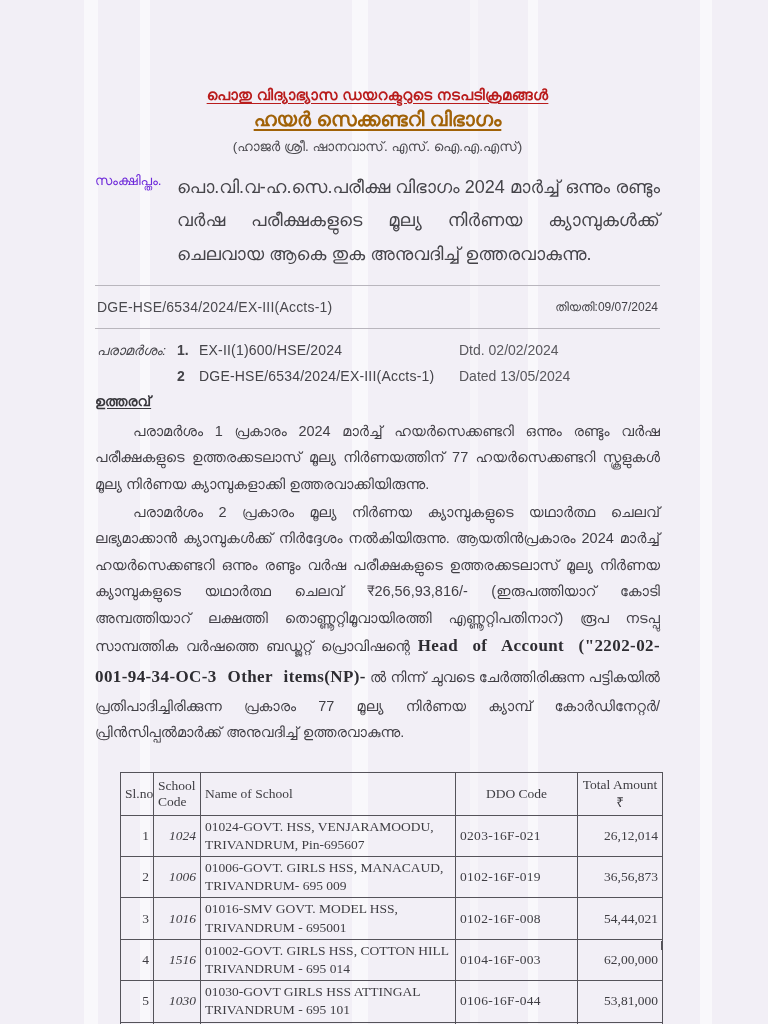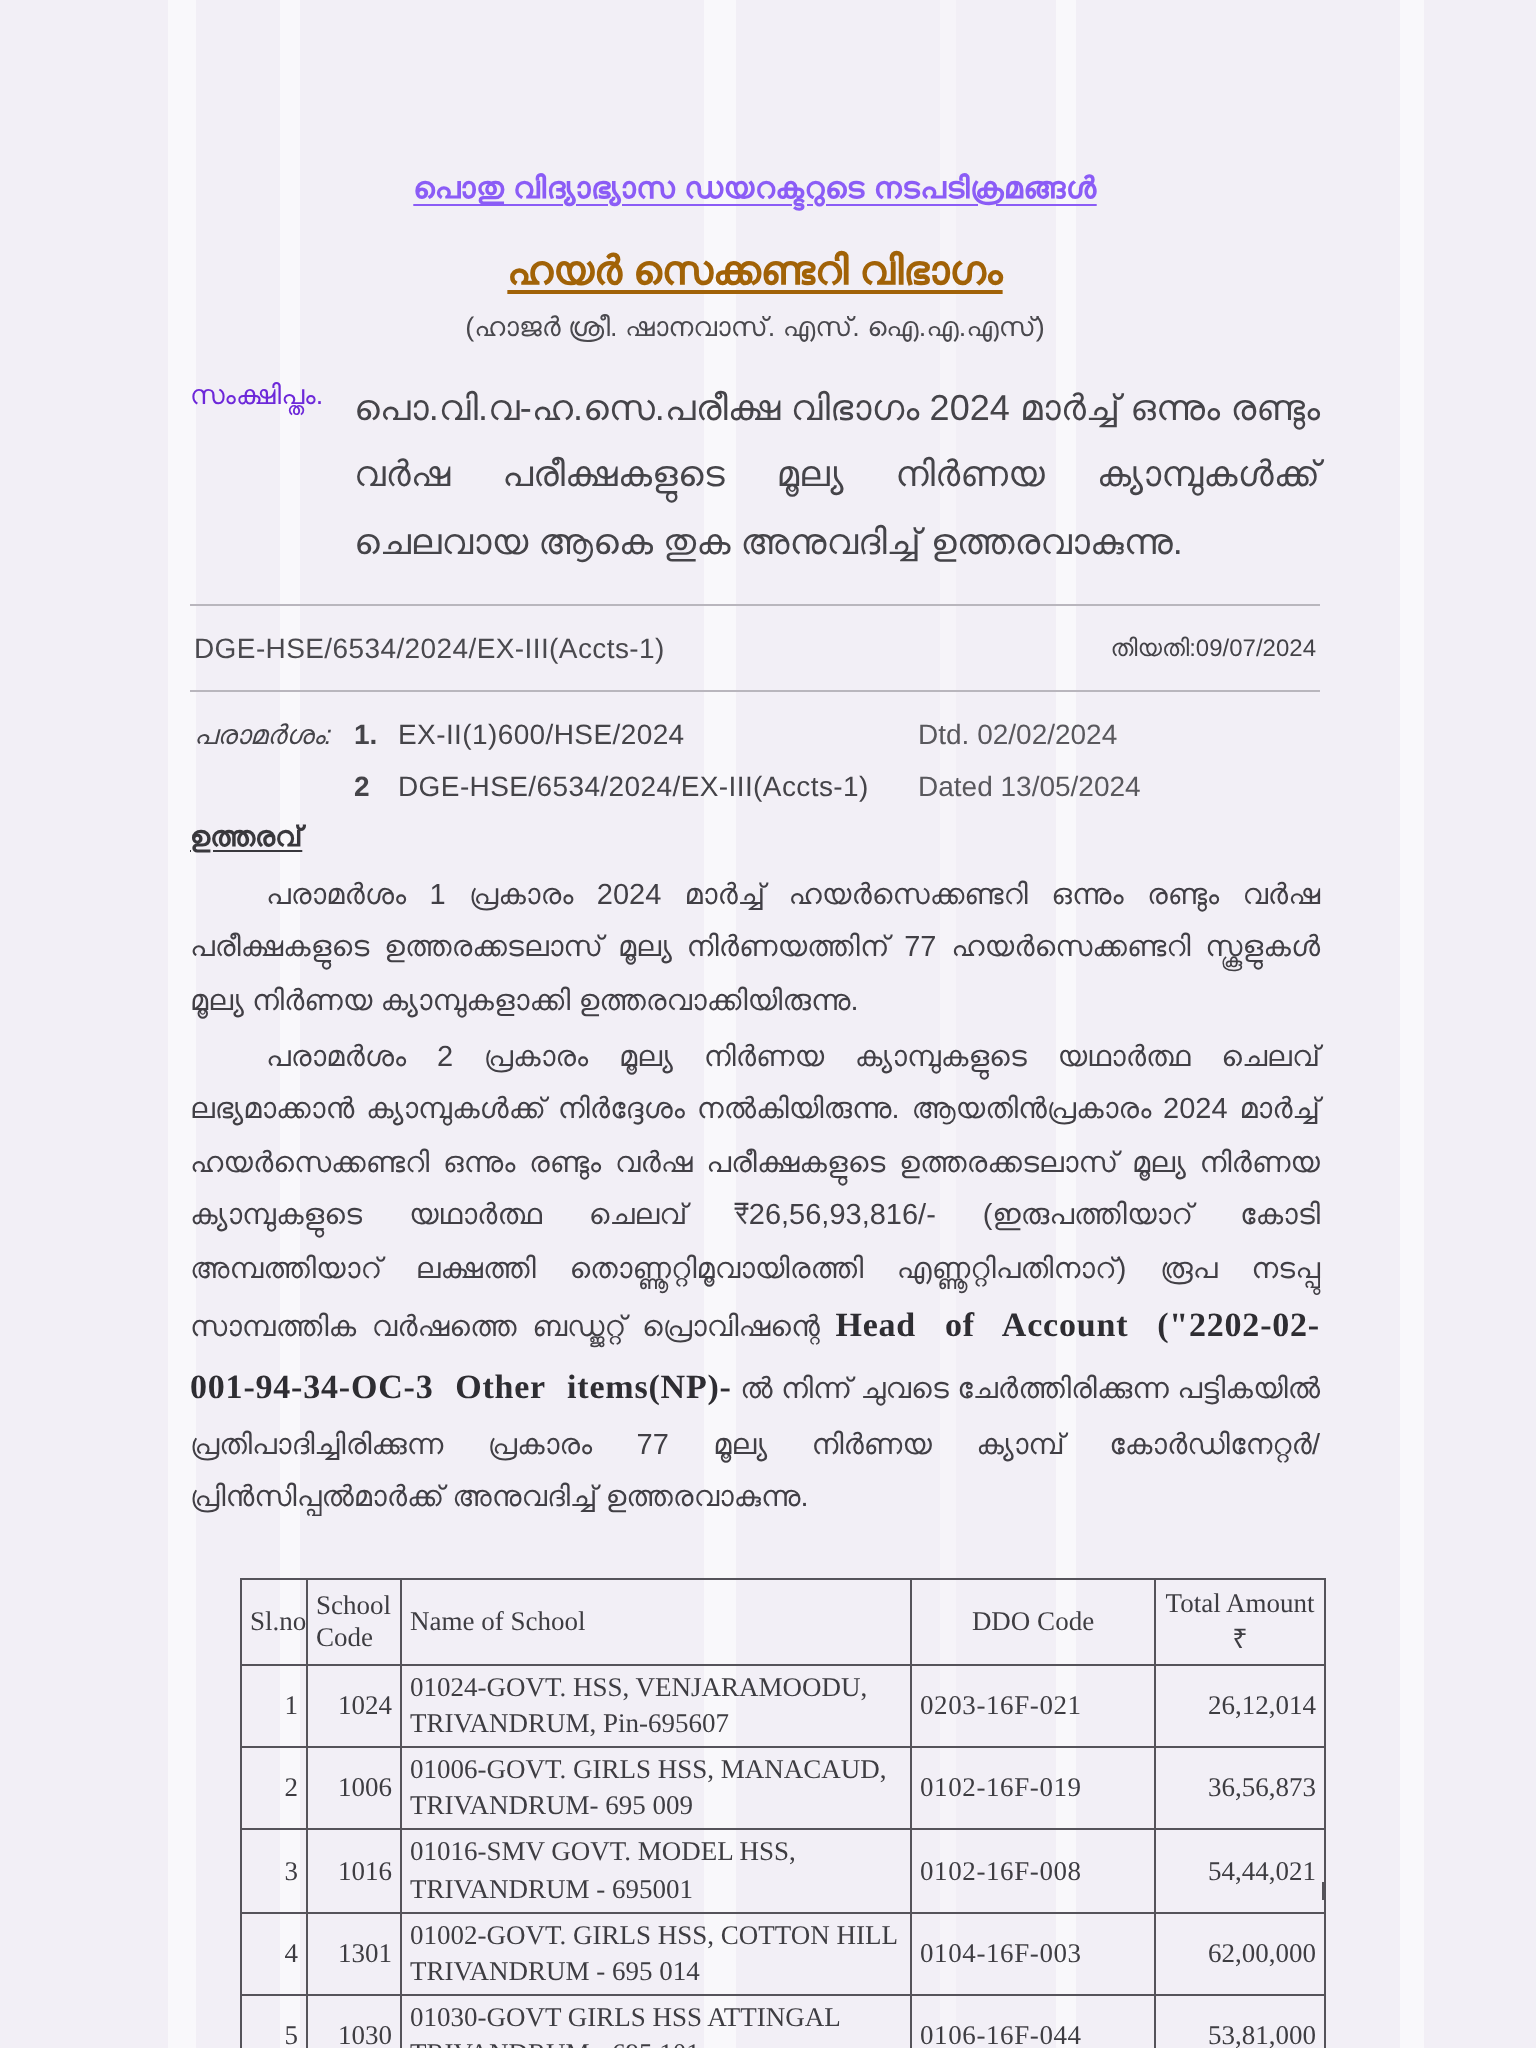--- a/index.html
+++ b/index.html
@@ -13,21 +13,21 @@
   
   .streak { position:absolute; top:0; bottom:0; background:rgba(255,255,255,0.55); pointer-events:none; }
   .s1{left:84px;width:14px;} .s2{left:140px;width:10px;} .s3{left:352px;width:16px;}
   .s4{left:528px;width:10px;} .s5{left:700px;width:12px;} .s6{left:470px;width:8px; background:rgba(255,255,255,0.35);}
   .page { position:absolute; left:95px; top:86px; width:565px; }
 
   .center { text-align:center; }
   .doc-title {
     font-size:15px; font-weight:bold; letter-spacing:0.3px;
     text-decoration:underline; text-underline-offset:3px;
-    margin-bottom:22px; color:#8b5cf6;
+    margin-bottom:4px; color:#b91c1c;
   }
   .doc-subtitle {
     font-size:20px; font-weight:bold;
     text-decoration:underline; text-underline-offset:3px;
     margin-bottom:8px; color:#a16207;
   }
   .present { font-size:13.5px; margin-bottom:16px; color:#4a494e; }
 
   .abstract { display:flex; margin-bottom:14px; }
   .abstract-label { flex:0 0 82px; font-size:13.5px; padding-top:2px; color:#6d28d9; }
@@ -72,21 +72,21 @@
   col.c-code   { width:47px; }
   col.c-name   { width:255px; }
   col.c-ddo    { width:122px; }
   col.c-amount { width:85px; }
   th.h-slno { text-align:left; }
   th.h-code { text-align:left; padding-left:2px; }
   th.h-name { text-align:left; padding-left:6px; }
   th.h-ddo { text-align:center; }
   th.h-amount { text-align:center; }
   td.slno { text-align:right; padding-right:7px; }
-  td.code { text-align:right; padding-right:2px; }
+  td.code { text-align:right; padding-right:2px;font-style:italic; }
   td.name { text-align:left; line-height:1.35; }
   td.ddo  { text-align:left; letter-spacing:0.3px; }
   td.amount { text-align:right; padding-right:5px; }
 
   
   .stub { position:absolute; width:1.4px; height:9px; background:#55535a; top:941px; }
   .st1{left:120px;} .st2{left:153px;} .st3{left:200px;} .st4{left:455px;} .st5{left:577px;} .st6{left:661px;}
 </style>
 </head>
 <body>
@@ -173,21 +173,21 @@
         </tr>
         <tr>
           <td class="slno">3</td>
           <td class="code">1016</td>
           <td class="name">01016-SMV GOVT. MODEL HSS, TRIVANDRUM - 695001</td>
           <td class="ddo">0102-16F-008</td>
           <td class="amount">54,44,021</td>
         </tr>
         <tr>
           <td class="slno">4</td>
-          <td class="code">1301</td>
+          <td class="code">1516</td>
           <td class="name">01002-GOVT. GIRLS HSS, COTTON HILL TRIVANDRUM - 695 014</td>
           <td class="ddo">0104-16F-003</td>
           <td class="amount">62,00,000</td>
         </tr>
         <tr>
           <td class="slno">5</td>
           <td class="code">1030</td>
           <td class="name">01030-GOVT GIRLS HSS ATTINGAL TRIVANDRUM - 695 101</td>
           <td class="ddo">0106-16F-044</td>
           <td class="amount">53,81,000</td>

